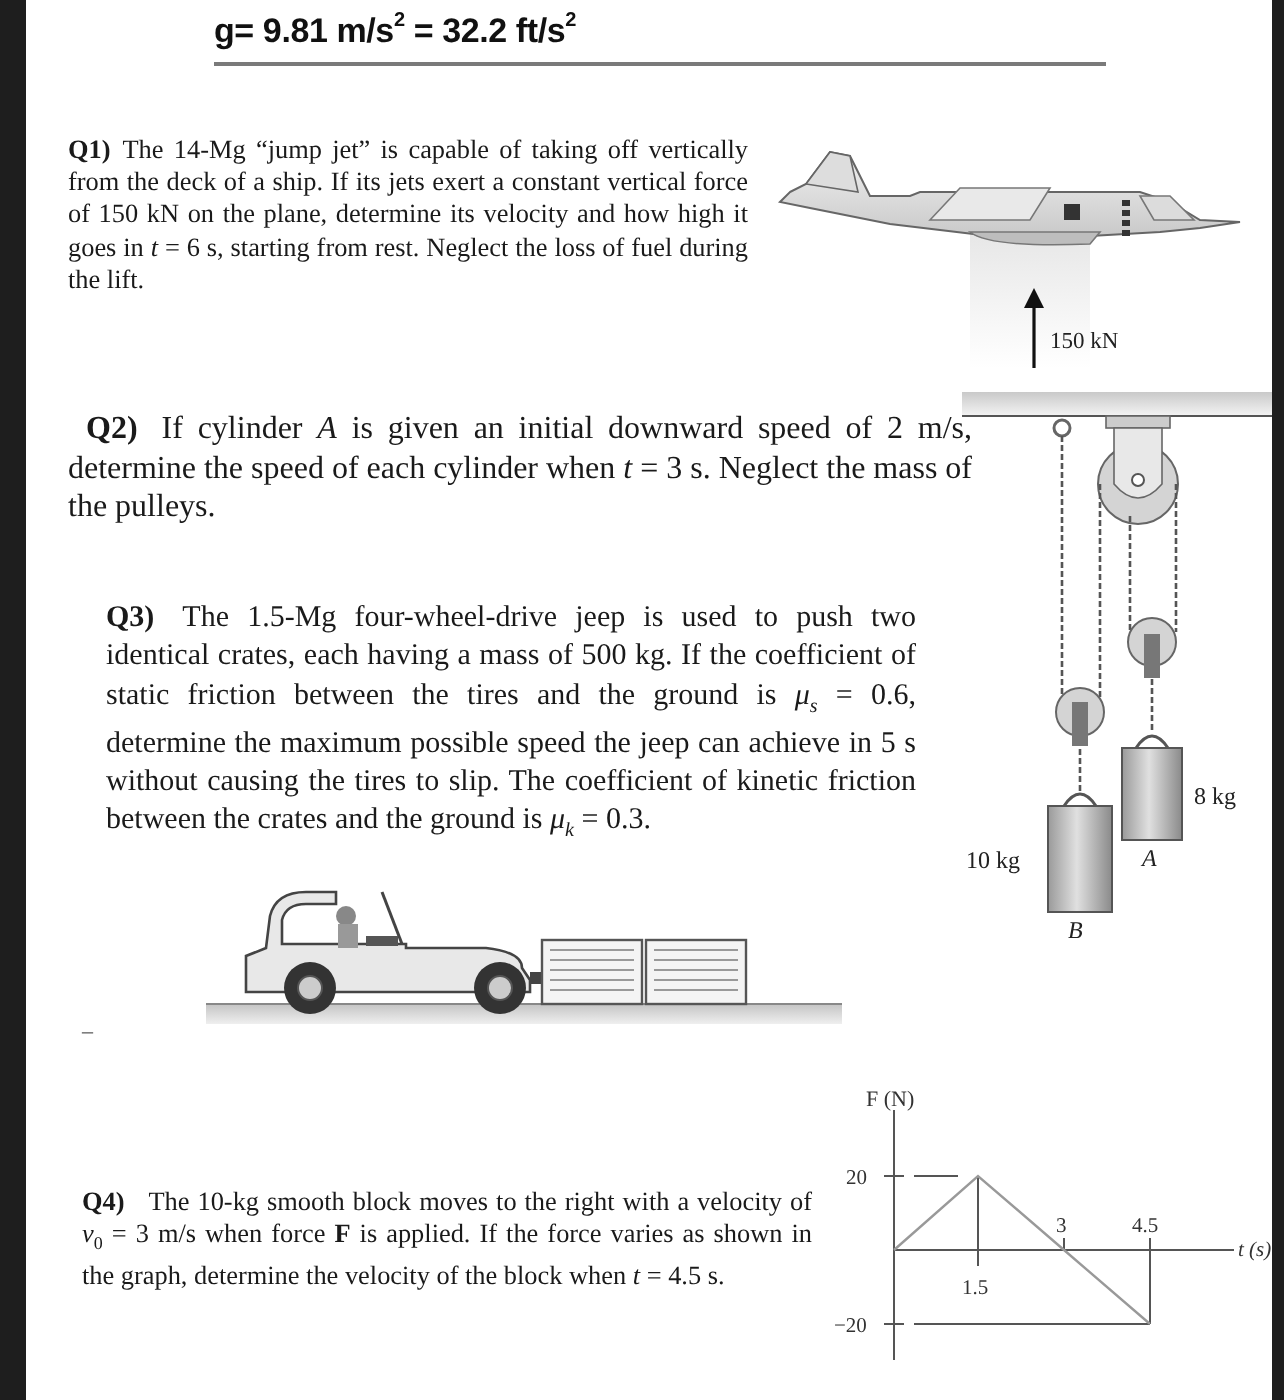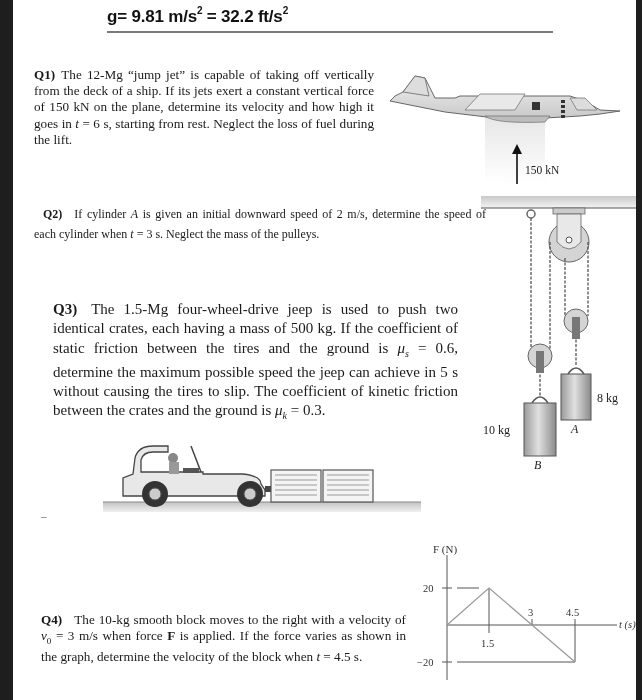--- a/index.html
+++ b/index.html
@@ -19,39 +19,39 @@
     left: 94px; top: 6px; font-family: "Liberation Sans", "DejaVu Sans", sans-serif;
     font-weight: bold; font-size: 17px; color: #111; letter-spacing: -0.2px;
   }
   .header sup { font-size: 10px; position: relative; top: -1px; }
   .header-rule {
     left: 94px; top: 31px; width: 446px; height: 2px; background: #7a7a7a;
   }
   .q-text {
     font-size: 13.2px; line-height: 16.2px; text-align: justify; text-align-last: left;
   }
-  .q-text.big { font-size: 12px; line-height: 19.5px; }
+  .q-text.big { font-size: 16px; line-height: 19.5px; }
   .q-text.med { font-size: 15px; line-height: 19.3px; }
   .qlabel { font-weight: bold; margin-right: 6px; }
   .ital { font-style: italic; }
   .bold { font-weight: bold; }
   svg text { font-family: "Liberation Serif", "DejaVu Serif", serif; }
 </style>
 </head>
 <body>
 
 <div class="page">
 
   <div class="abs header">
     <span>g= 9.81 m/s</span><sup>2</sup><span> = 32.2 ft/s</span><sup>2</sup>
   </div>
   <div class="abs header-rule"></div>
 
   <div class="abs q-text" style="left:21px; top:67px; width:340px;">
-    <span class="qlabel">Q1)</span><span>The 12-Mg “jump jet” is capable of taking off vertically from the deck of a ship. If its jets exert a constant vertical force of 150 kN on the plane, determine its velocity and how high it goes in </span><span class="ital">t</span><span> = 6 s, starting from rest. Neglect the loss of fuel during the lift.</span>
+    <span class="qlabel">Q1)</span><span>The 14-Mg “jump jet” is capable of taking off vertically from the deck of a ship. If its jets exert a constant vertical force of 150 kN on the plane, determine its velocity and how high it goes in </span><span class="ital">t</span><span> = 6 s, starting from rest. Neglect the loss of fuel during the lift.</span>
   </div>
 
   <svg class="abs" style="left:372px; top:66px;" width="240" height="120">
     <defs>
       <linearGradient id="exh" x1="0" y1="0" x2="0" y2="1">
         <stop offset="0" stop-color="#e6e6e6"></stop>
         <stop offset="1" stop-color="#ffffff"></stop>
       </linearGradient>
       <linearGradient id="body" x1="0" y1="0" x2="0" y2="1">
         <stop offset="0" stop-color="#f1f1f1"></stop>
@@ -170,21 +170,21 @@
           <line x1="234" y1="37" x2="276" y2="37"></line>
           <line x1="234" y1="42" x2="276" y2="42"></line>
           <line x1="234" y1="47" x2="276" y2="47"></line>
           <line x1="234" y1="52" x2="276" y2="52"></line>
           <line x1="234" y1="57" x2="276" y2="57"></line>
         </g>
     </g>
   </svg>
   <div class="abs" style="left:28px; top:510px; font-size:11px; color:#444;">–</div>
 
-  <div class="abs q-text" style="left:28px; top:612px; width:365px;">
+  <div class="abs q-text" style="left:28px; top:593px; width:365px;">
     <span class="qlabel">Q4)</span><span style="margin-left:6px;">The 10-kg smooth block moves to the right with a velocity of </span><span class="ital">v</span><sub style="font-size:9px">0</sub><span> = 3 m/s when force </span><span class="bold">F</span><span> is applied. If the force varies as shown in the graph, determine the velocity of the block when </span><span class="ital">t</span><span> = 4.5 s.</span>
   </div>
 
   <svg class="abs" style="left:382px; top:535px;" width="245" height="165">
 
     <line x1="52" y1="20" x2="52" y2="145" stroke="#555" stroke-width="1"></line>
     <line x1="52" y1="90" x2="222" y2="90" stroke="#555" stroke-width="1"></line>
     <text x="38" y="18" font-size="11" fill="#333">F (N)</text>
     <text x="224" y="93" font-size="10.5" font-style="italic" fill="#333">t (s)</text>
 

